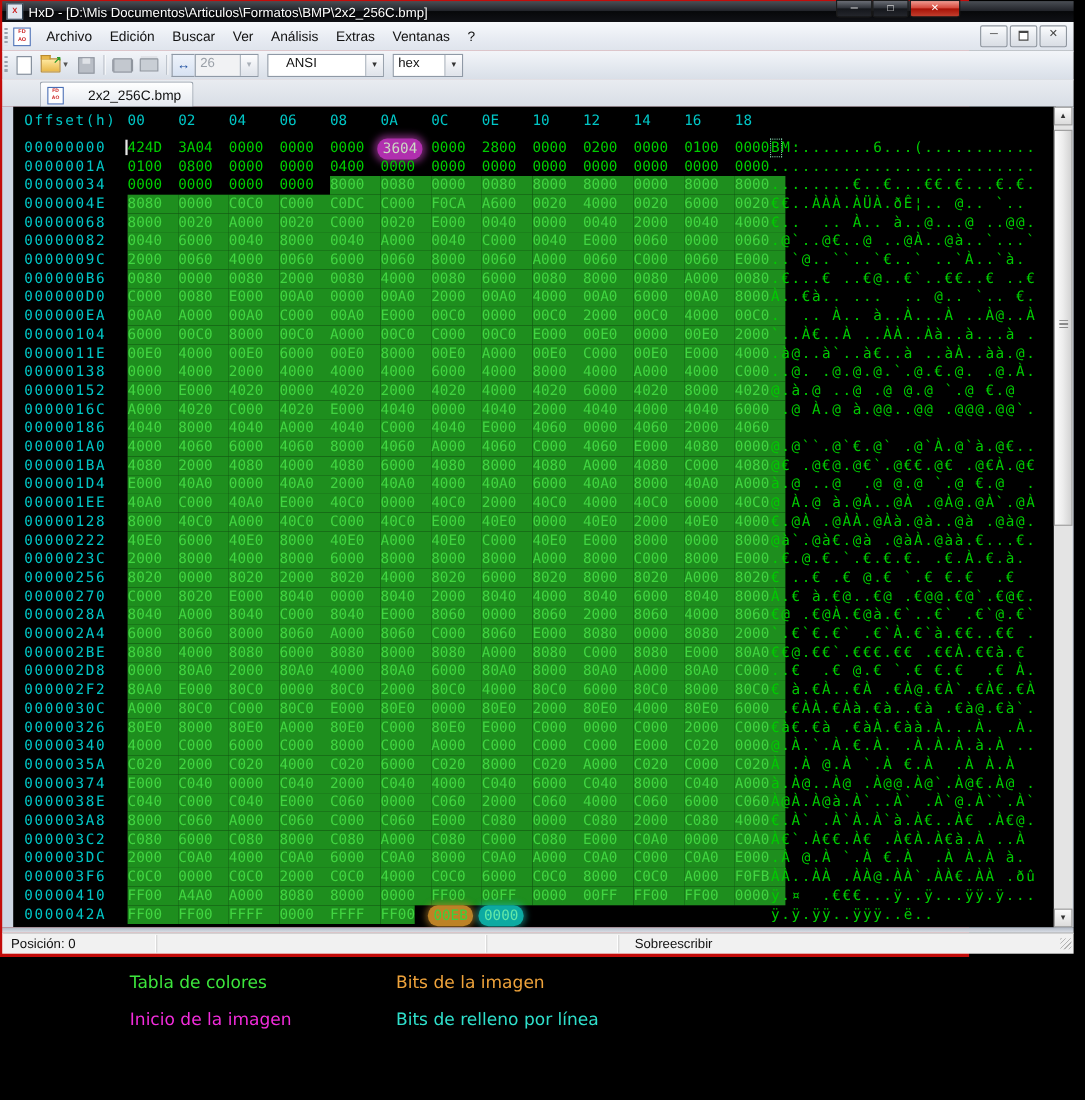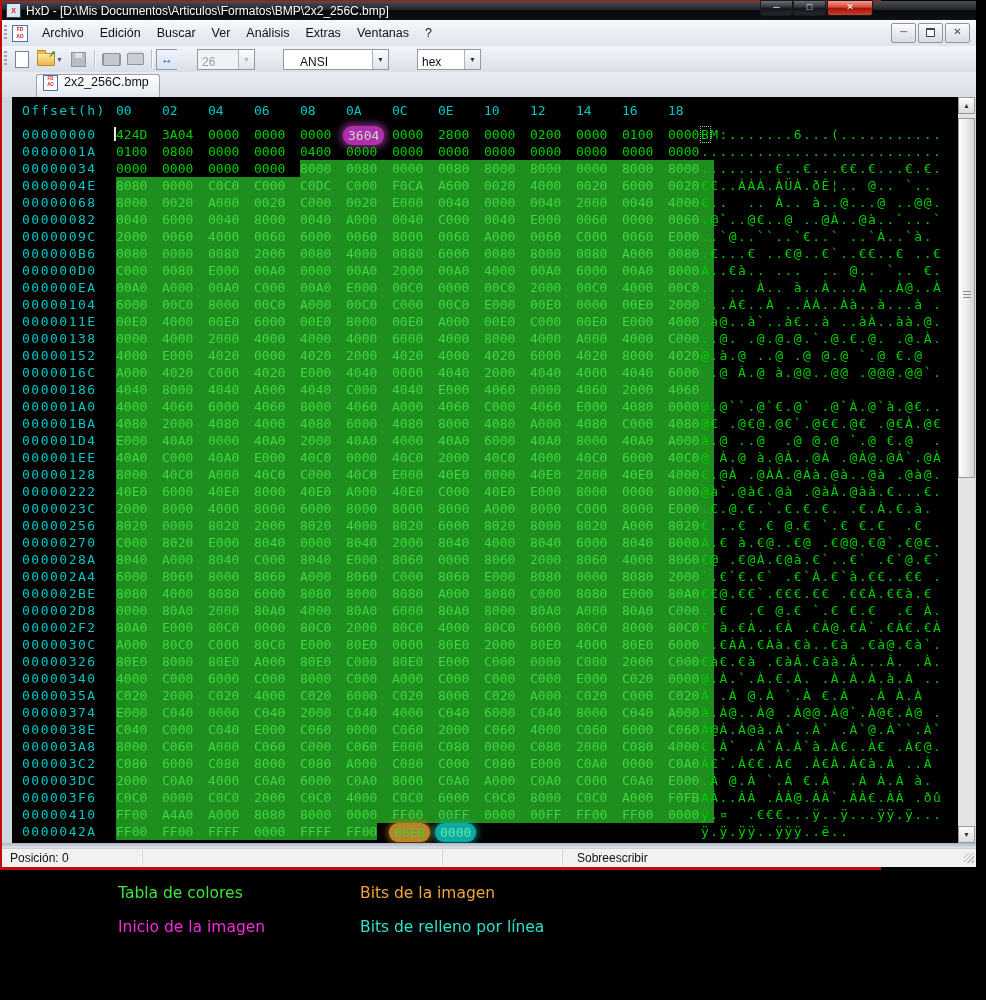--- a/index.html
+++ b/index.html
@@ -47,39 +47,39 @@
                background:#e8b84a;border:1px solid #b98a2e;border-bottom:none;}
   .icon-arrow-green{position:absolute;right:-2px;top:-5px;color:#2d9a2d;font-size:9px;font-weight:bold;}
   .dd-caret{font-size:7px;color:#555;margin-left:1px;}
   .icon-disk{width:13px;height:13px;background:#b9bec6;border:1px solid #8f959e;position:relative;}
   .icon-disk:before{content:"";position:absolute;left:3px;top:0;width:7px;height:5px;background:#dfe2e7;}
   .icon-chip{width:15px;height:11px;background:#c3c8cf;border:1px solid #8f959e;
              box-shadow:-2px 0 0 -1px #8f959e,2px 0 0 -1px #8f959e;}
   .icon-printer{width:15px;height:10px;background:#c9ced5;border:1px solid #8f959e;border-radius:1px 1px 0 0;
              box-shadow:0 -3px 0 -1px #dfe2e7;}
   .tb-sep{width:1px;height:18px;background:#b9bfc8;margin:0 4px;box-shadow:1px 0 0 #fff;}
-  .combo{height:19px;border:1px solid #8f99a6;background:#fff;display:flex;align-items:flex-end;
-         font-size:12px;color:#111;margin-left:20px;}
+  .combo{height:19px;border:1px solid #8f99a6;background:#fff;display:flex;align-items:flex-start;
+         font-size:12px;color:#111;}
   .combo.disabled{background:#f1f2f4;color:#9aa0a8;}
   .combo .val{padding:0 4px;flex:1;white-space:nowrap;}
   .combo .btn{width:15px;height:100%;border-left:1px solid #aab2bc;
               background:linear-gradient(#fdfdfe,#dfe3ea);display:flex;align-items:center;justify-content:center;
               font-size:7px;color:#333;}
   .combo.disabled .btn{color:#aab0b8;}
   #bpr-icon{width:20px;height:19px;border:1px solid #8f99a6;border-right:none;
             background:linear-gradient(#eef3fb,#d7e2f2);display:flex;align-items:center;justify-content:center;
             color:#1d4fa0;font-size:12px;font-weight:bold;}
 
   
   #tabstrip{position:absolute;left:2px;top:72px;width:974px;height:25px;
             background:linear-gradient(#e9ecf1,#d9dee6);border-bottom:1px solid #9aa2ac;}
   #tab-active{position:absolute;left:34px;top:2px;height:23px;padding:0 10px 0 6px;
               background:linear-gradient(#ffffff,#eef1f5 60%,#e3e7ee);
               border:1px solid #9aa2ac;border-bottom:none;border-radius:3px 3px 0 0;
-              display:flex;font-size:12.5px;color:#111;}
+              display:flex;align-items:center;font-size:12.5px;color:#111;gap:16px;}
   #tab-icon{width:13px;height:14px;background:#fff;border:1px solid #4a6fb5;margin-right:6px;
             font-size:4.5px;line-height:6px;color:#c22;font-weight:bold;text-align:center;}
 
   
   #hexwrap{position:absolute;left:2px;top:97px;width:974px;height:746px;background:#cfd7e3;}
   #hexpanel{position:absolute;left:10px;top:0;width:948px;height:746px;background:#000;overflow:hidden;}
   .mono{font-family:"DejaVu Sans Mono",monospace;font-size:13px;}
   #hex-header{position:absolute;left:0;top:6px;height:17px;width:100%;color:#00c6c6;}
   #hex-header .off-h{position:absolute;left:10px;letter-spacing:1.5px;}
   .colh{position:absolute;top:0;}

